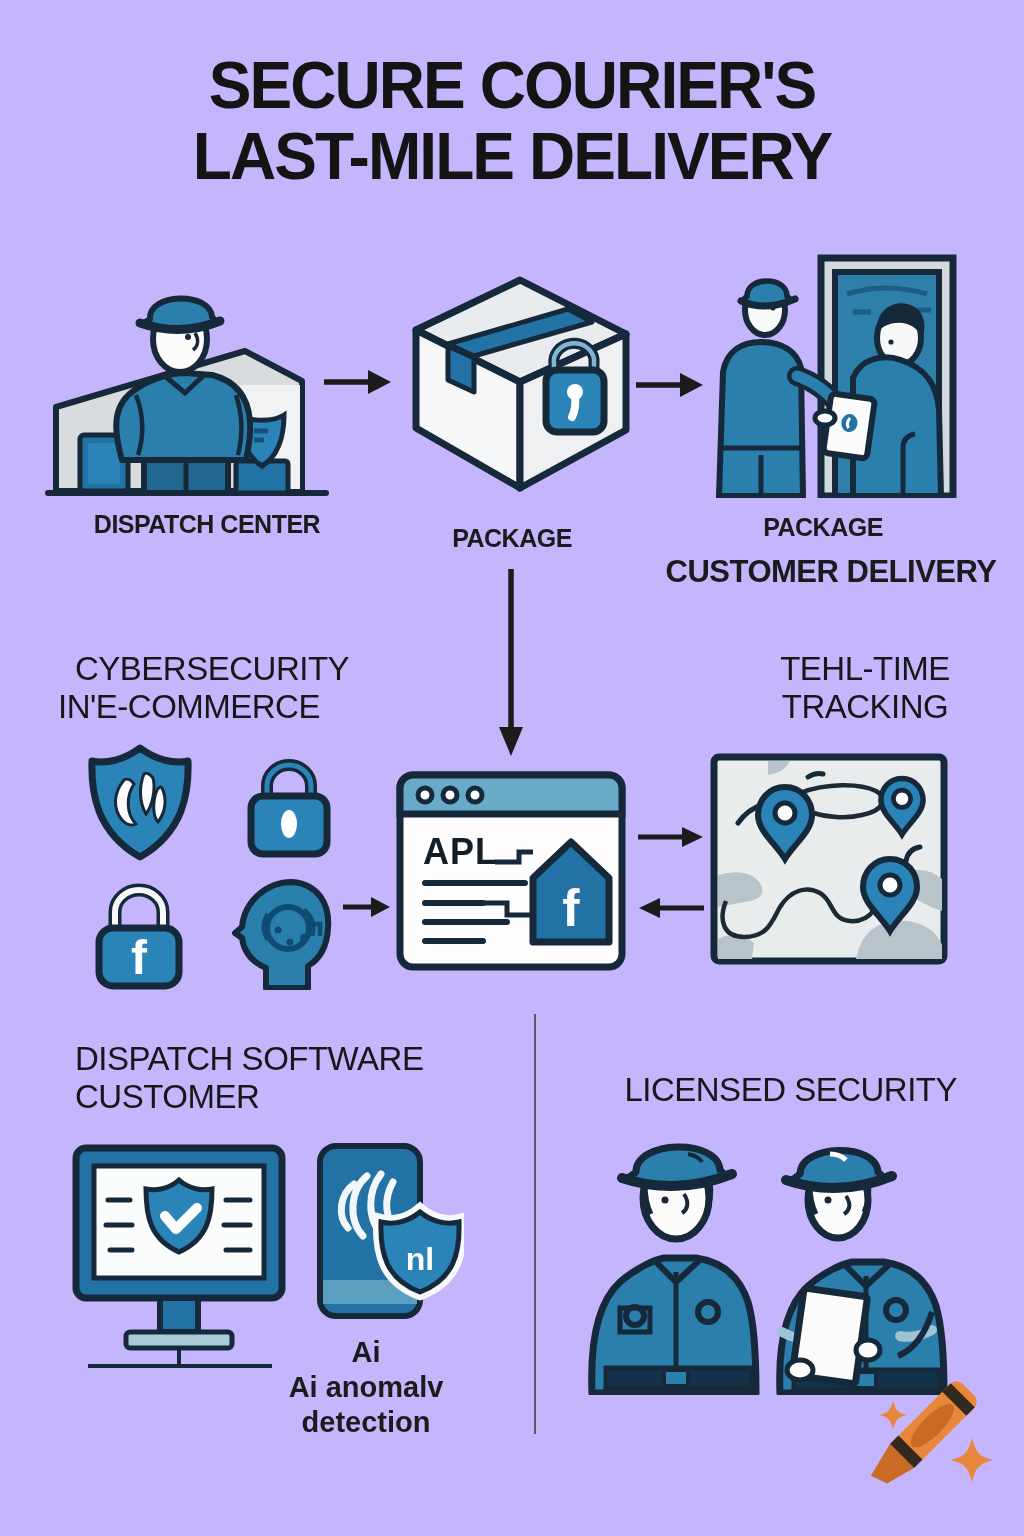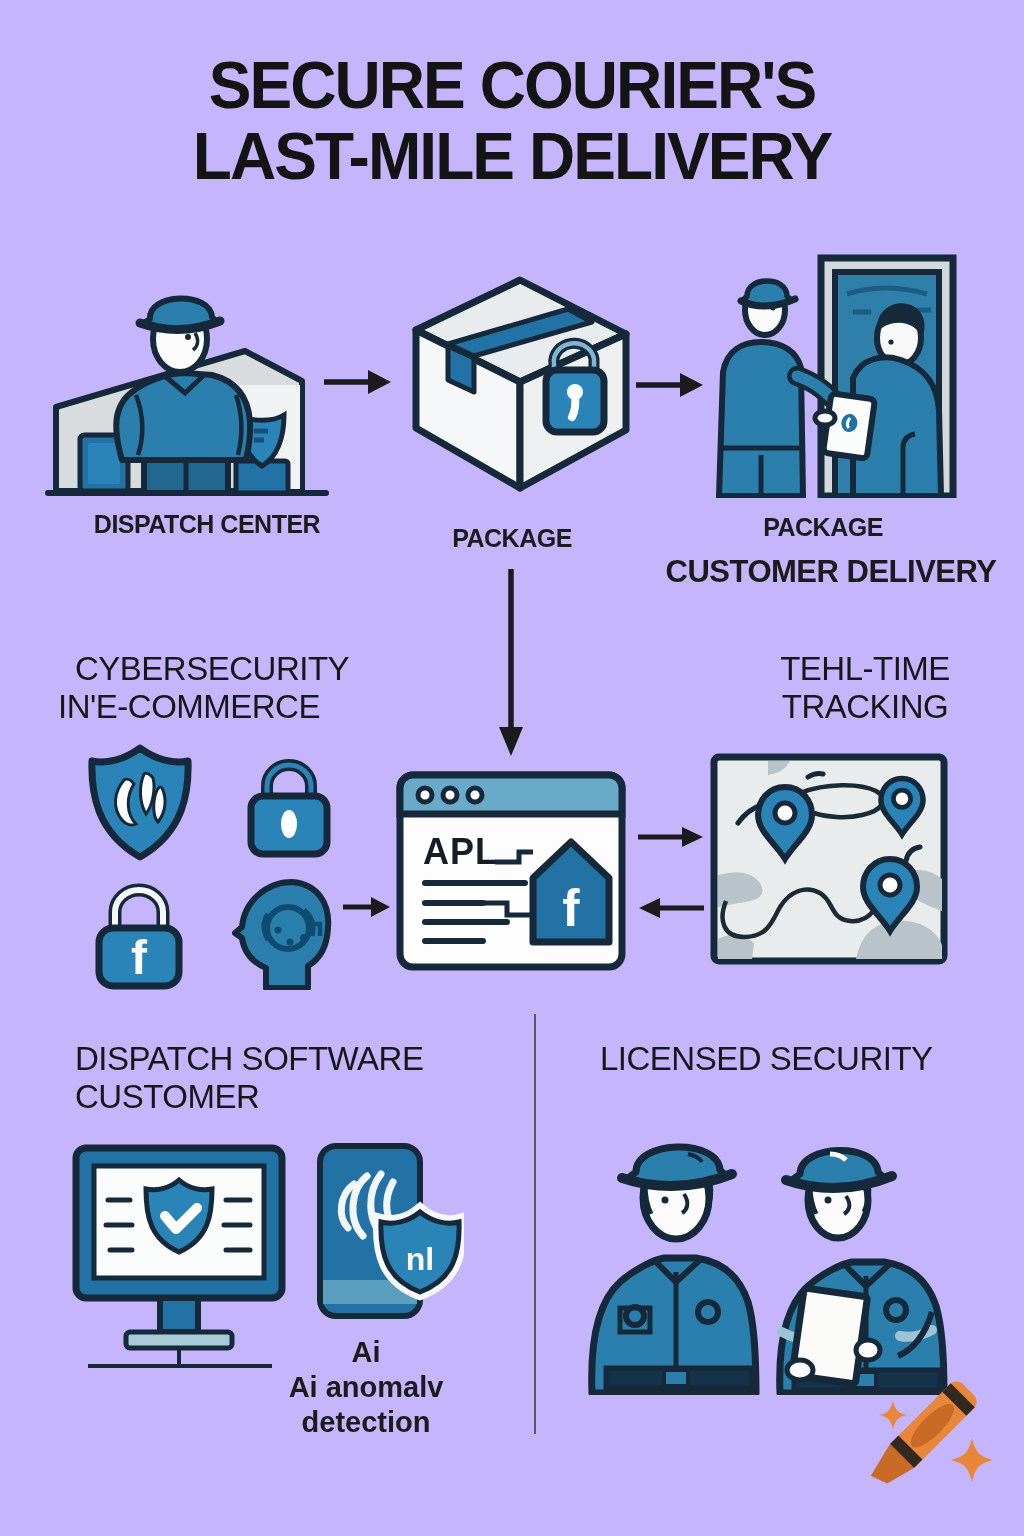--- a/index.html
+++ b/index.html
@@ -6,21 +6,21 @@
   .canvas{position:relative;width:1024px;height:1536px;margin:0 auto;background:#c4b5fd;
           font-family:"Liberation Sans","DejaVu Sans",sans-serif;overflow:hidden;}
   .abs{position:absolute;}
   .title{position:absolute;left:0;top:50px;width:1024px;text-align:center;font-weight:bold;
          font-size:66px;line-height:1.08;color:#141414;letter-spacing:-2px;transform:scaleX(.97);}
   .lbl{position:absolute;font-weight:bold;color:#1b1b1b;font-size:25px;letter-spacing:-.5px;
        white-space:nowrap;transform:translateX(-50%);}
   .lbl2{font-size:31px;margin-left:8px;}
   .h{position:absolute;font-weight:normal;color:#171717;font-size:33px;letter-spacing:-.5px;white-space:nowrap;}
   .hc{transform:translateX(-50%);}
-  .hr{text-align:left;}
+  .hr{text-align:right;margin-top:31px;}
   .cap{position:absolute;font-weight:bold;color:#1b1b1b;font-size:29px;line-height:1.2;
        text-align:right;transform:translateX(-50%);white-space:nowrap;}
   .divider{position:absolute;left:534px;top:1014px;width:2px;height:420px;background:#474747;opacity:.85;}
   svg{display:block;}
 </style>
 </head>
 <body>
 
 <div class="canvas">
 

